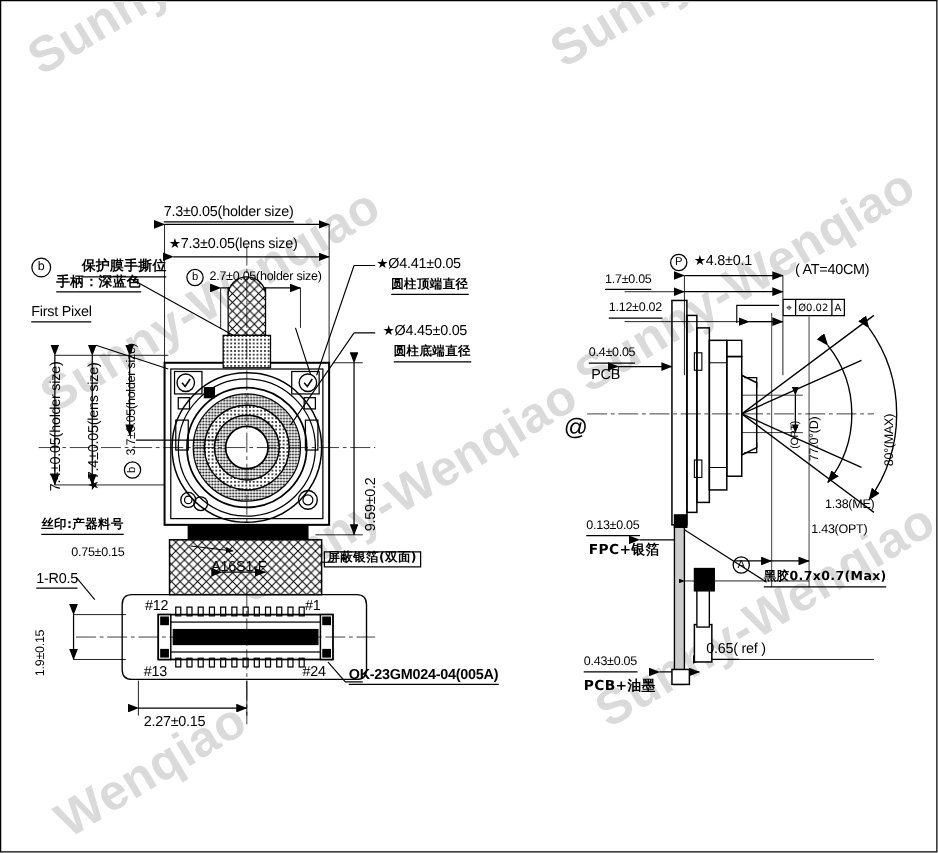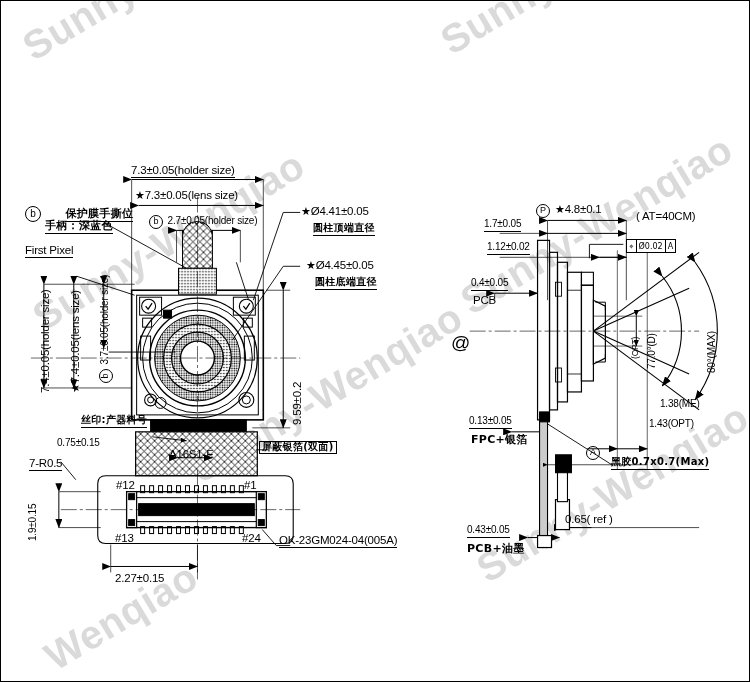--- a/index.html
+++ b/index.html
@@ -337,30 +337,30 @@
   <div class="lbl en vert" style="left:38px;top:392px;">7.4±0.05(holder size)</div>
   <div class="lbl en vert" style="left:68px;top:392px;">
     <span class="star">★</span><span>7.4±0.05(lens size)</span>
   </div>
   <div class="lbl en sm vert" style="left:98px;top:382px;">
     <span class="circ s">b</span>
     <span style="margin-left:2px;">3.7±0.05(holder size)</span>
   </div>
   <div class="lbl en vert" style="left:290px;top:424px;">9.59±0.2</div>
 
-  <div class="lbl cn sm ul" style="left:32px;top:414px;margin-left:48px;">丝印:产器料号</div>
+  <div class="lbl cn sm ul" style="left:32px;top:414px;">丝印:产器料号</div>
   <div class="lbl en sm" style="left:56px;top:437px;">0.75±0.15</div>
-  <div class="lbl en ul" style="left:28px;top:456px;">7-R0.5</div>
+  <div class="lbl en ul" style="left:28px;top:456px;">1-R0.5</div>
   <div class="lbl en" style="left:168px;top:432px;margin-top:15px;">A16S1-F</div>
   <div class="lbl cn sm" style="left:258px;top:440px;border:1px solid #000;padding:0 2px;">屏蔽银箔(双面)</div>
   <div class="lbl en" style="left:115px;top:478px;">#12</div>
   <div class="lbl en" style="left:243px;top:478px;">#1</div>
   <div class="lbl en" style="left:114px;top:531px;">#13</div>
   <div class="lbl en" style="left:241px;top:531px;">#24</div>
-  <div class="lbl en ul" style="left:278px;top:533px;">OK-23GM024-04(005A)</div>
+  <div class="lbl en ul" style="left:278px;top:533px;font-weight:bold;">OK-23GM024-04(005A)</div>
   <div class="lbl en sm vert" style="left:27px;top:540px;">1.9±0.15</div>
   <div class="lbl en" style="left:114px;top:571px;">2.27±0.15</div>
 
   <div class="lbl en" style="left:535px;top:202px;">
     <span class="circ s">P</span>
     <span class="star" style="margin-left:2px;">★</span><span>4.8±0.1</span>
   </div>
   <div class="lbl en" style="left:635px;top:209px;">( AT=40CM)</div>
   <div class="lbl en sm ul" style="left:483px;top:218px;">1.7±0.05</div>
   <div class="lbl en sm ul" style="left:486px;top:241px;">1.12±0.02</div>

